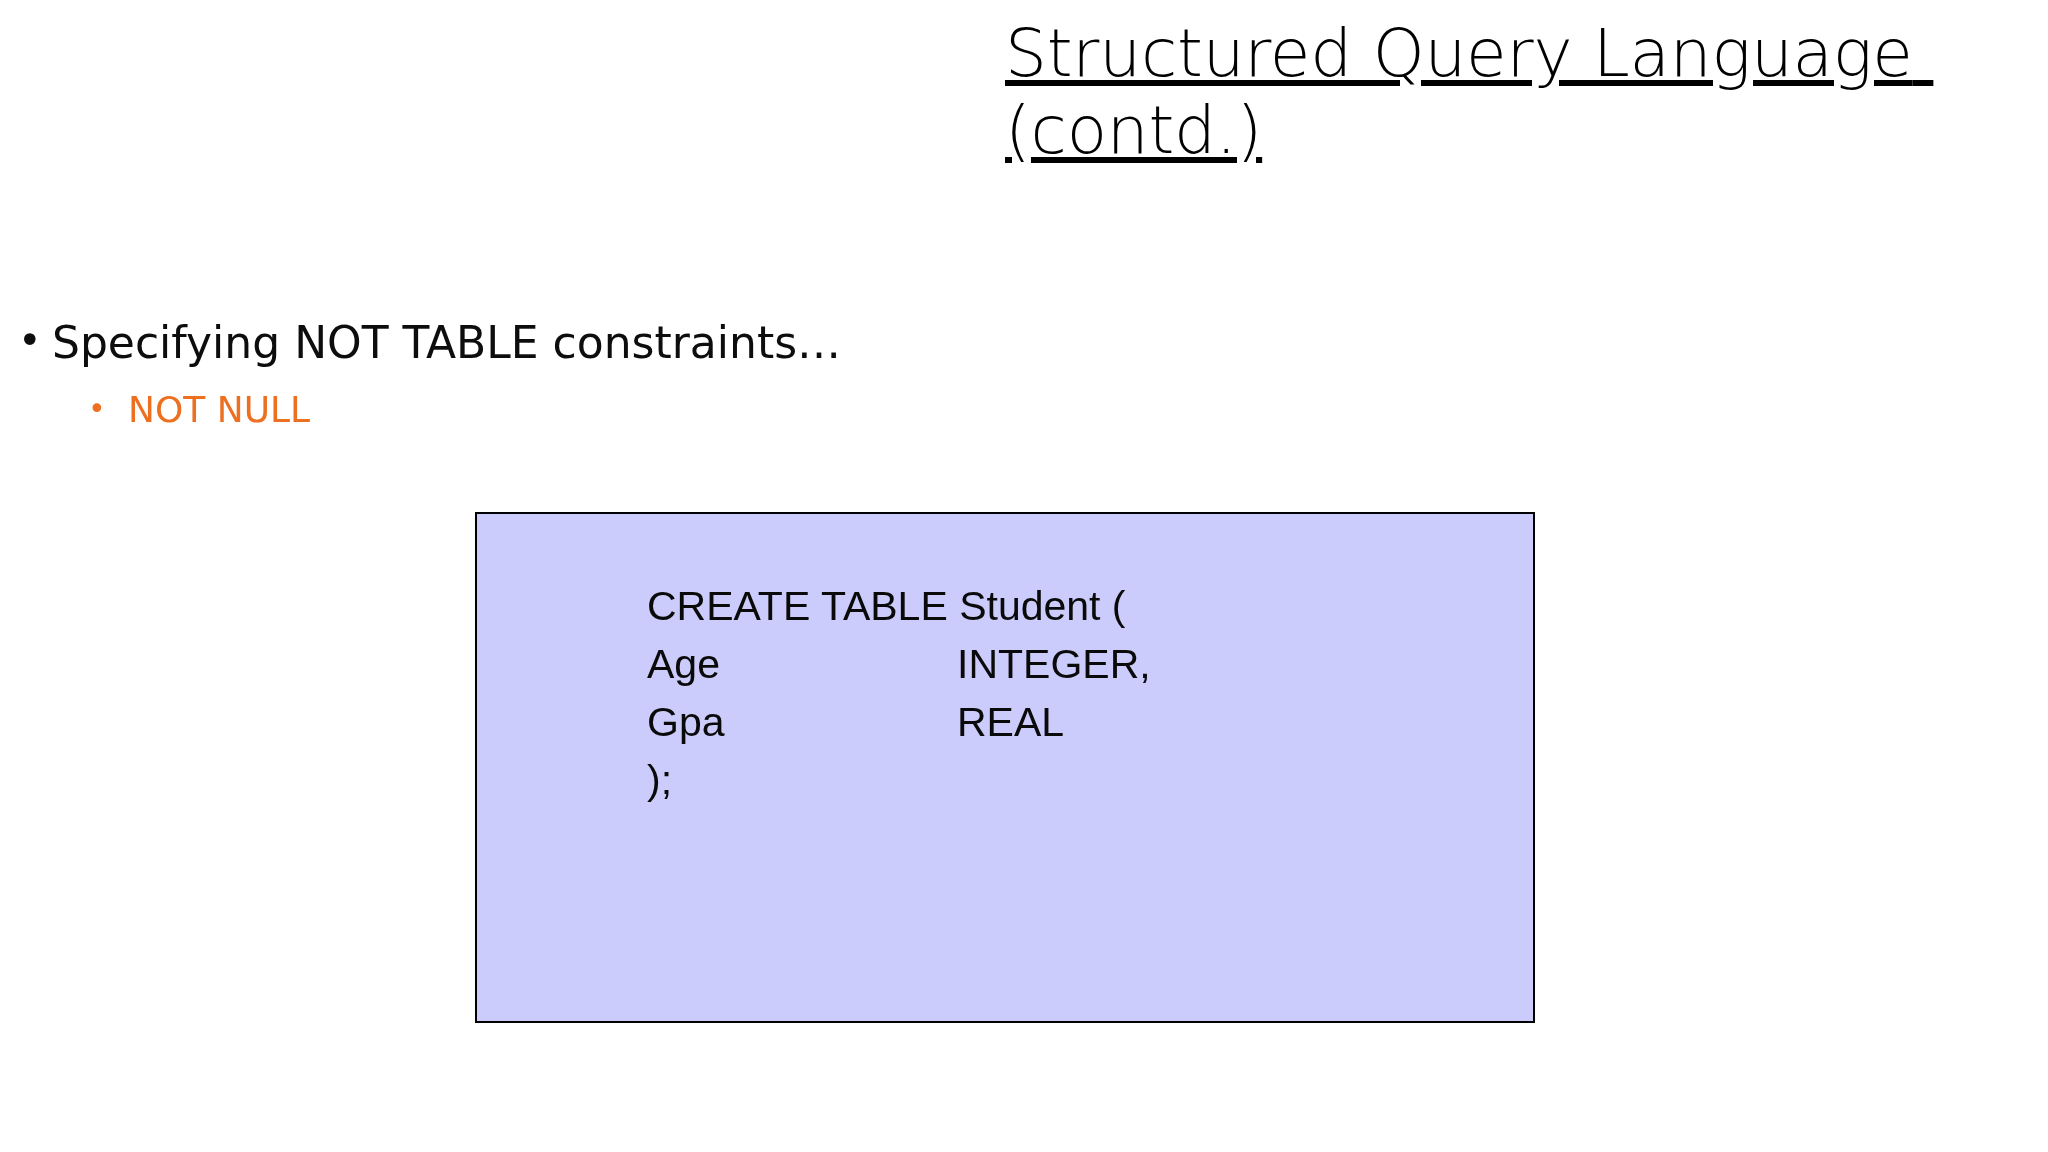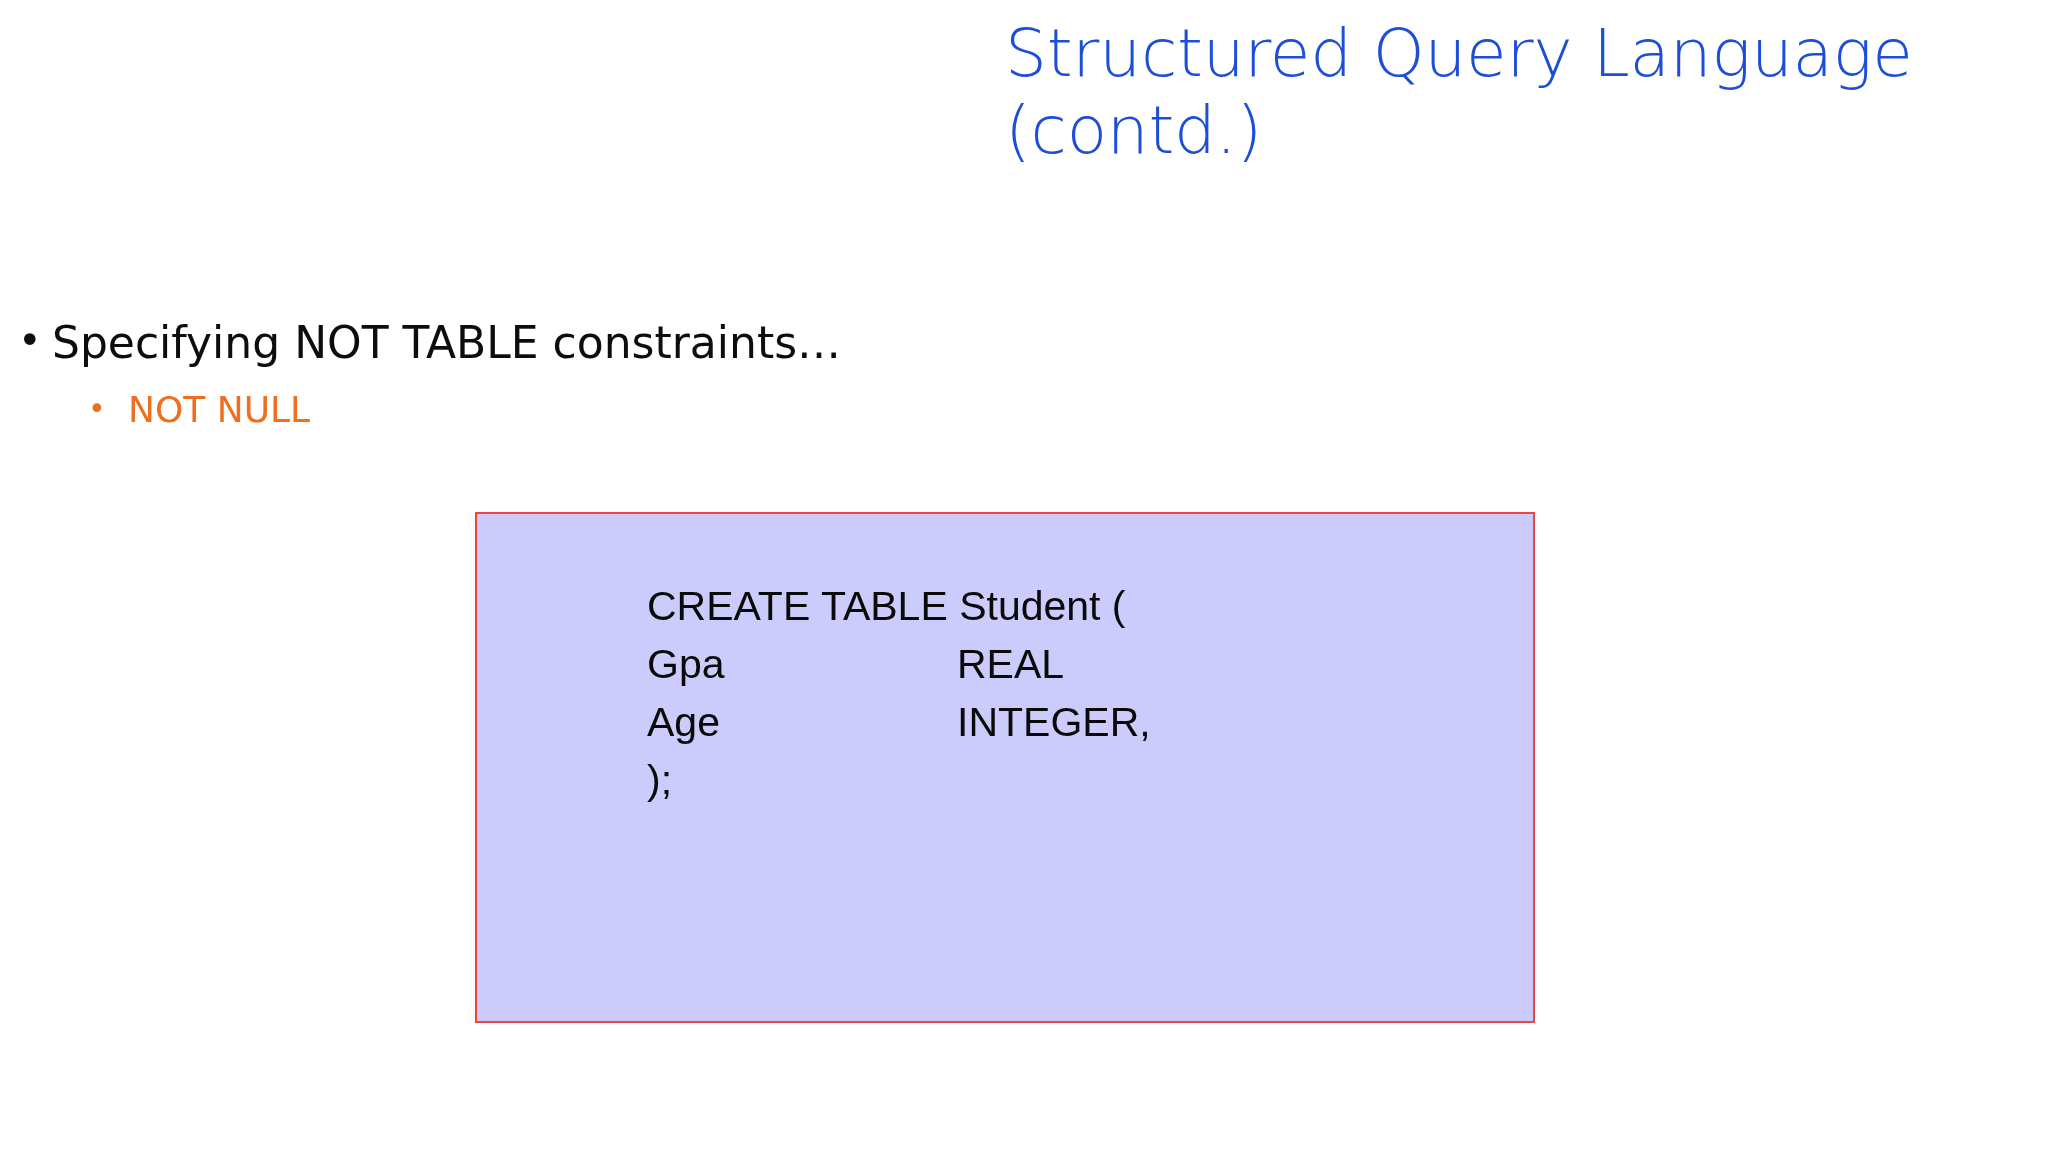--- a/index.html
+++ b/index.html
@@ -25,23 +25,24 @@
   
   .title {
     position: absolute;
     left: 1005px;
     top: 16px;
     width: 970px;
     font-family: "DejaVu Sans", sans-serif;
     font-weight: 300;
     font-size: 66px;
     line-height: 1.16;
-    color: #1d4ed8;
+    color: #000000;
     letter-spacing: -0.2px;
     white-space: pre-wrap;
+    text-decoration: underline;
   }
 
   
   .bullet-l1 {
     position: absolute;
     left: 18px;
     top: 318px;
     display: flex;
     align-items: flex-start;
     color: #0d0d0d;
@@ -79,21 +80,21 @@
   }
 
   
   .code-box {
     position: absolute;
     left: 475px;
     top: 512px;
     width: 1060px;
     height: 511px;
     background: #CCCCFC;
-    border: 2px solid #ef4444;
+    border: 2px solid #000000;
     box-sizing: border-box;
   }
 
   .code-body {
     position: absolute;
     left: 170px;
     top: 63px;
     font-family: "Liberation Sans", sans-serif;
     font-size: 41px;
     line-height: 58px;
@@ -142,25 +143,25 @@
   <div class="code-box">
     <div class="code-body">
 
       <span class="code-line">
         <span class="col-name">CREATE TABLE Student (</span>
       </span>
 
 
 
       <span class="code-line">
-        <span class="col-name">Gpa</span><span class="col-type">REAL</span>
+        <span class="col-name">Age</span><span class="col-type">INTEGER,</span>
       </span>
 
       <span class="code-line">
-        <span class="col-name">Age</span><span class="col-type">INTEGER,</span>
+        <span class="col-name">Gpa</span><span class="col-type">REAL</span>
       </span>
 
       <span class="code-line">
         <span class="col-name">);</span>
       </span>
 
     </div>
   </div>
 
 </div>

